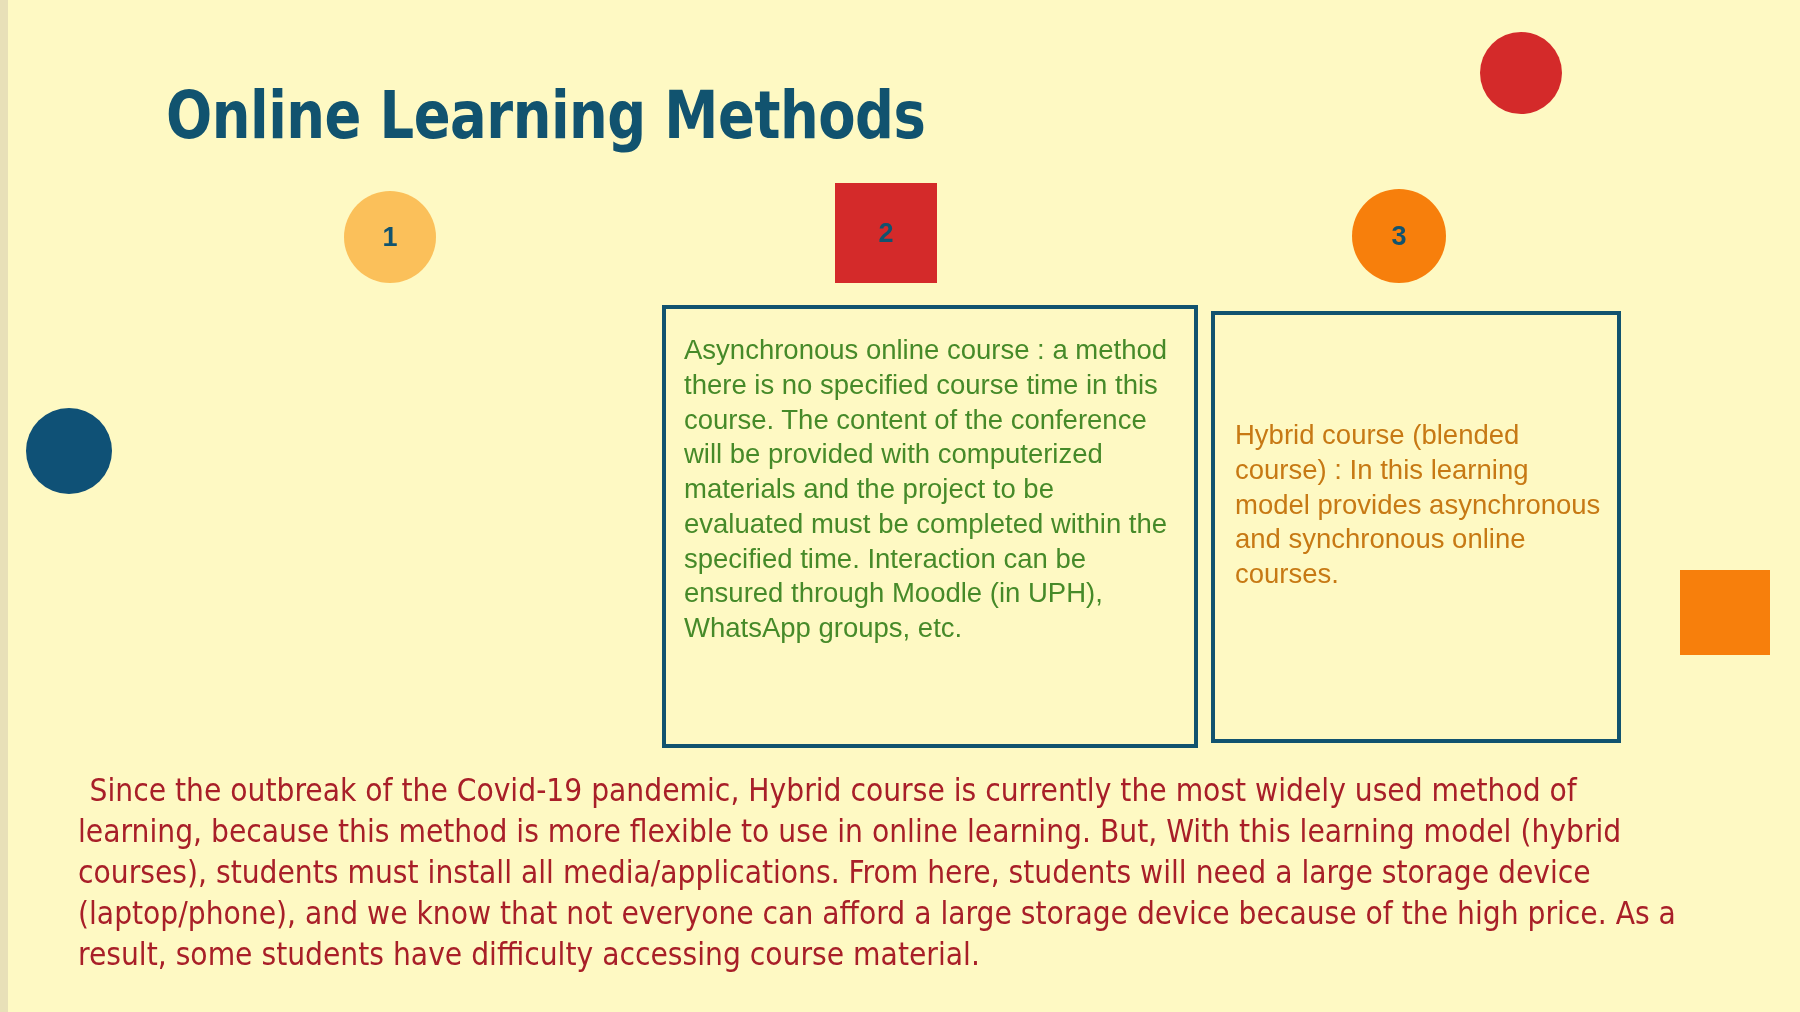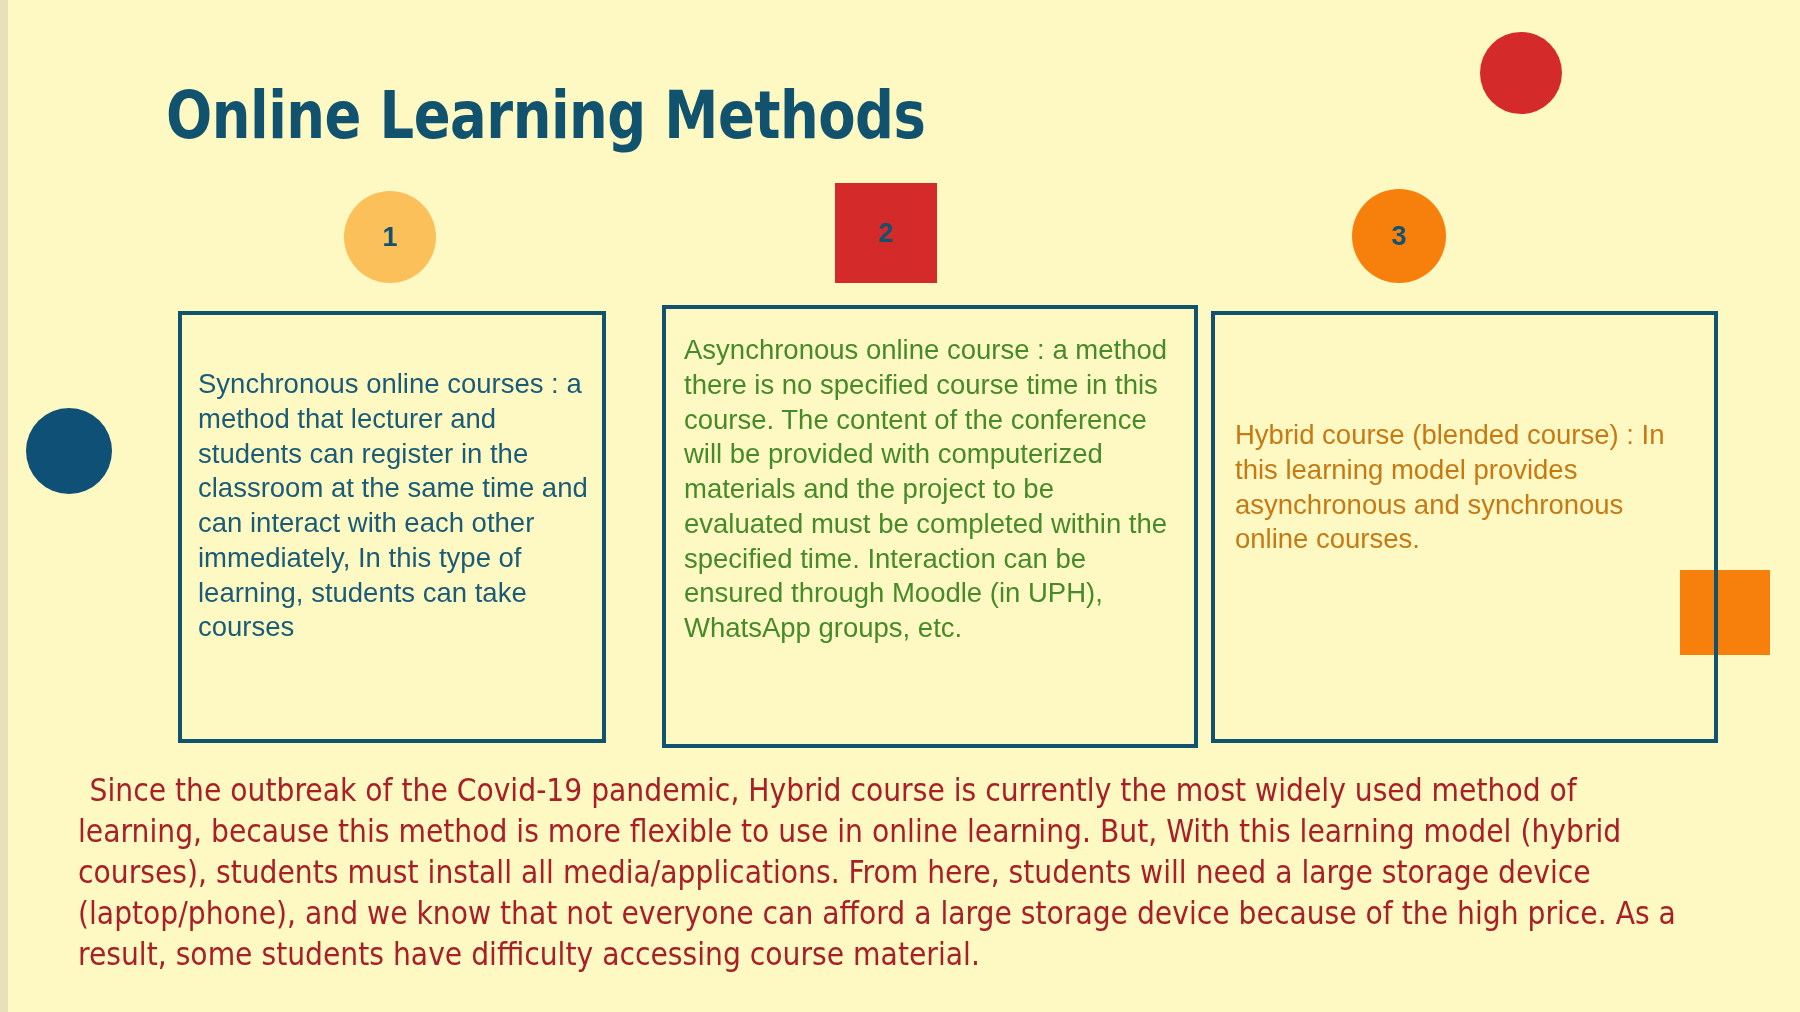--- a/index.html
+++ b/index.html
@@ -90,21 +90,21 @@
 
   
   .card {
     position: absolute;
     border: 4px solid #11536f;
     box-sizing: border-box;
     background: transparent;
   }
   .card-1 { left: 170px;  top: 311px; width: 428px; height: 432px; }
   .card-2 { left: 654px;  top: 305px; width: 536px; height: 443px; }
-  .card-3 { left: 1203px; top: 311px; width: 507px; height: 432px; }
+  .card-3 { left: 1203px; top: 311px; width: 410px; height: 432px; }
 
   .card-text {
     position: absolute;
     font-size: 27.5px;
     line-height: 1.265;
     white-space: pre-line;
   }
   .card-1 .card-text {
     left: 16px; top: 52px; right: 14px;
     color: #1a5b78;
@@ -147,23 +147,20 @@
   <div class="badge badge-1">
     <span>1</span>
   </div>
   <div class="badge badge-2">
     <span>2</span>
   </div>
   <div class="badge badge-3">
     <span>3</span>
   </div>
 
-  <div class="card card-1">
-    <div class="card-text">Synchronous online courses : a method that lecturer and students can register in the classroom at the same time and can interact with each other immediately, In this type of learning, students can take courses</div>
-  </div>
 
   <div class="card card-2">
     <div class="card-text"> Asynchronous online course : a method there is no specified course time in this course. The content of the conference will be provided with computerized materials and the project to be evaluated must be completed within the specified time. Interaction can be ensured through Moodle (in UPH), WhatsApp groups, etc.</div>
   </div>
 
   <div class="card card-3">
     <div class="card-text">Hybrid course (blended course) : In this learning model provides asynchronous and synchronous online courses.</div>
   </div>
 
   <div class="summary">Since the outbreak of the Covid-19 pandemic, Hybrid course is currently the most widely used method of learning, because this method is more flexible to use in online learning. But, With this learning model (hybrid courses), students must install all media/applications. From here, students will need a large storage device (laptop/phone), and we know that not everyone can afford a large storage device because of the high price. As a result, some students have difficulty accessing course material.</div>

